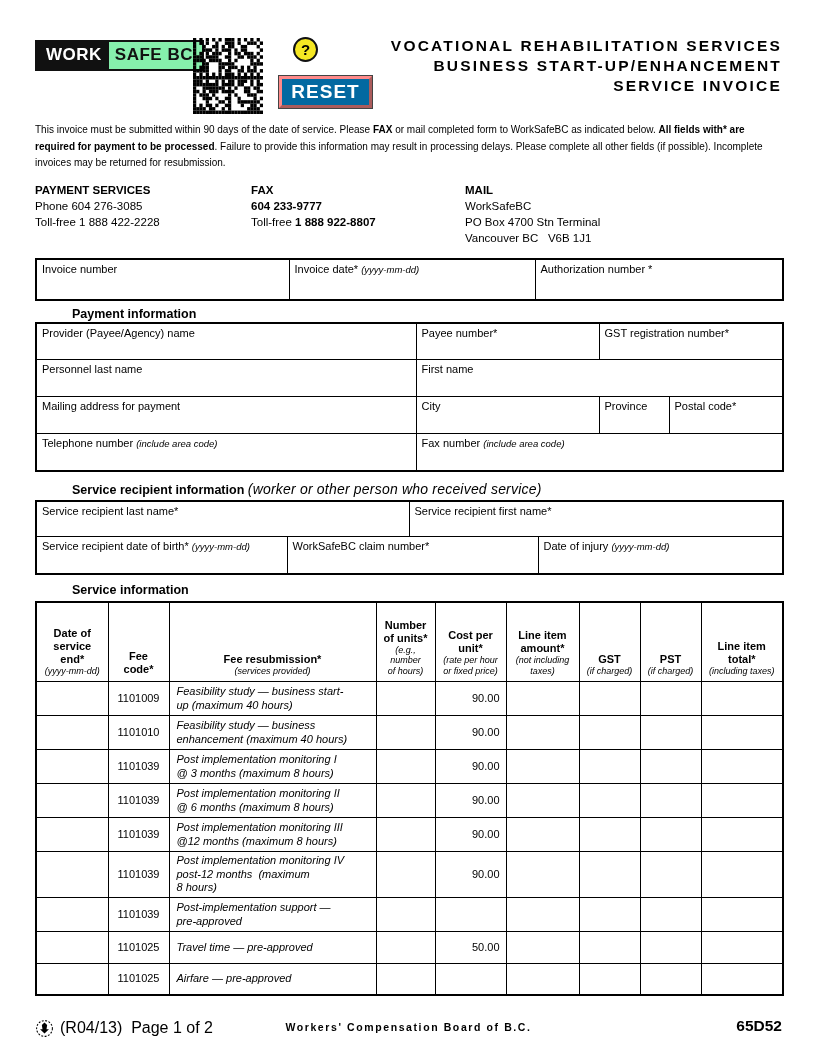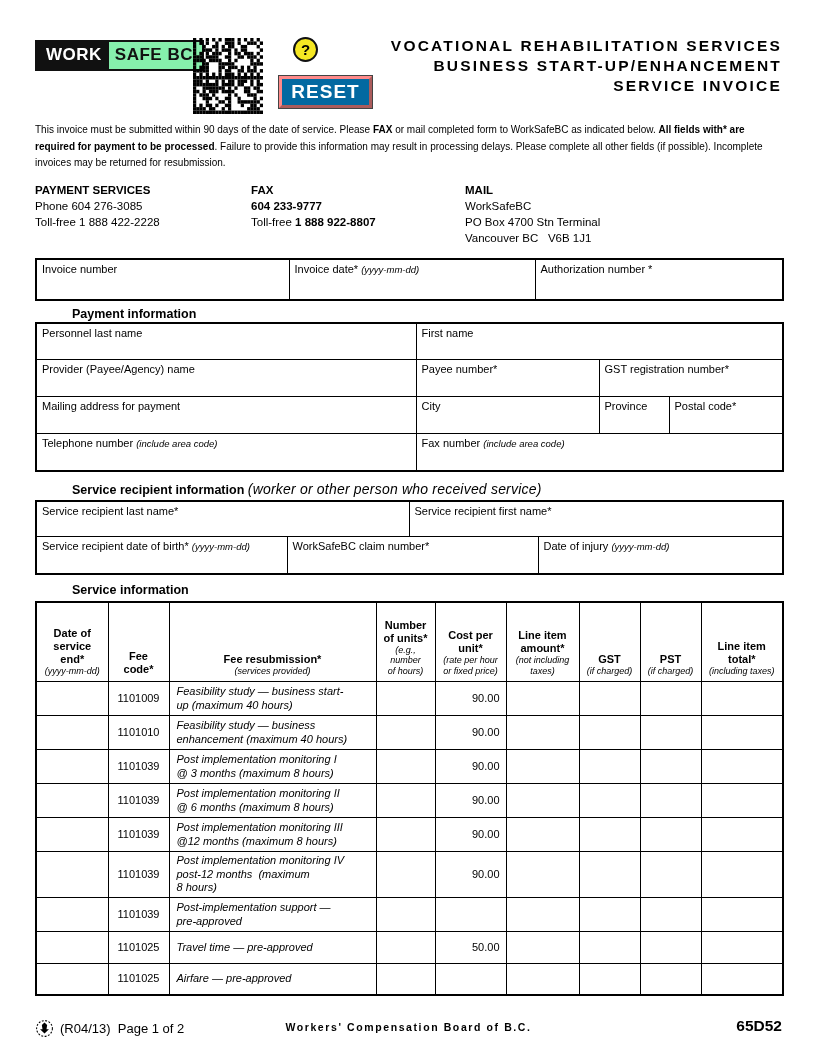--- a/index.html
+++ b/index.html
@@ -77,21 +77,21 @@
     text-align: center; vertical-align: bottom; padding-bottom: 5px;
   }
   .colmain { font-weight: bold; font-size: 11px; line-height: 13px; white-space: pre-line; }
   .colnote { font-style: italic; font-size: 9px; line-height: 10.5px; white-space: pre-line; }
   table.svc td.code { text-align: center; vertical-align: middle; }
   table.svc td.desc { vertical-align: middle; white-space: pre-wrap; padding-left: 7px; line-height: 13.5px; font-style: italic; }
   table.svc td.cost { text-align: right; vertical-align: middle; padding-right: 6px; }
 
   
   .footer { position: relative; margin-top: 21px; height: 26px; }
-  .footer .left { position: absolute; left: 0; top: 2px; display: flex; align-items: center; font-size: 13px; }
+  .footer .left { position: absolute; left: 0; top: 2px; display: flex; align-items: center; font-size: 16px; }
   .footer .left svg { margin-right: 6px; }
   .footer .center {
     position: absolute; left: 0; right: 0; top: 4px; text-align: center;
     font-weight: bold; font-size: 10.5px; letter-spacing: 1.6px;
   }
   .footer .right { position: absolute; right: 0; top: 0; font-weight: bold; font-size: 15.5px; }
 </style>
 </head>
 <body>
 
@@ -445,27 +445,27 @@
   <div class="sec-head h-pay">Payment information</div>
   <table class="form-table">
     <colgroup>
         <col style="width:380px">
         <col style="width:183px">
         <col style="width:70px">
         <col style="width:114px">
       </colgroup>
     <tbody>
         <tr style="height:37px">
-      <td><span>Personnel last name</span></td>
-      <td colspan="3"><span>First name</span></td>
-    </tr>
-    <tr style="height:37px">
       <td><span>Provider (Payee/Agency) name</span></td>
       <td><span>Payee number*</span></td>
       <td colspan="2"><span>GST registration number*</span></td>
+    </tr>
+    <tr style="height:37px">
+      <td><span>Personnel last name</span></td>
+      <td colspan="3"><span>First name</span></td>
     </tr>
     <tr style="height:37px">
       <td><span>Mailing address for payment</span></td>
       <td><span>City</span></td>
       <td><span>Province</span></td>
       <td><span>Postal code*</span></td>
     </tr>
     <tr style="height:37px">
       <td><span>Telephone number</span> <span class="note">(include area code)</span></td>
       <td colspan="3"><span>Fax number</span> <span class="note">(include area code)</span></td>

